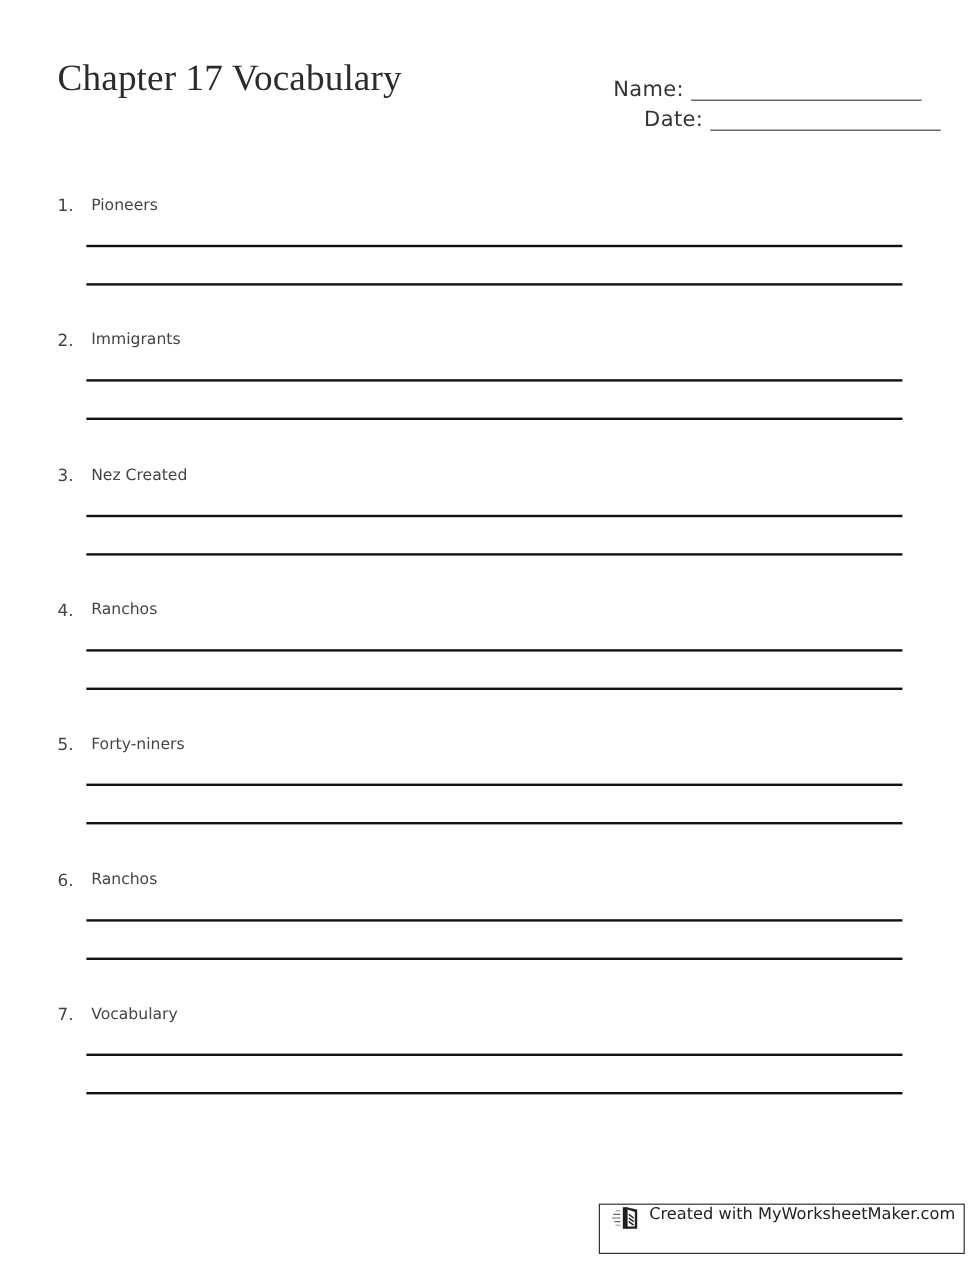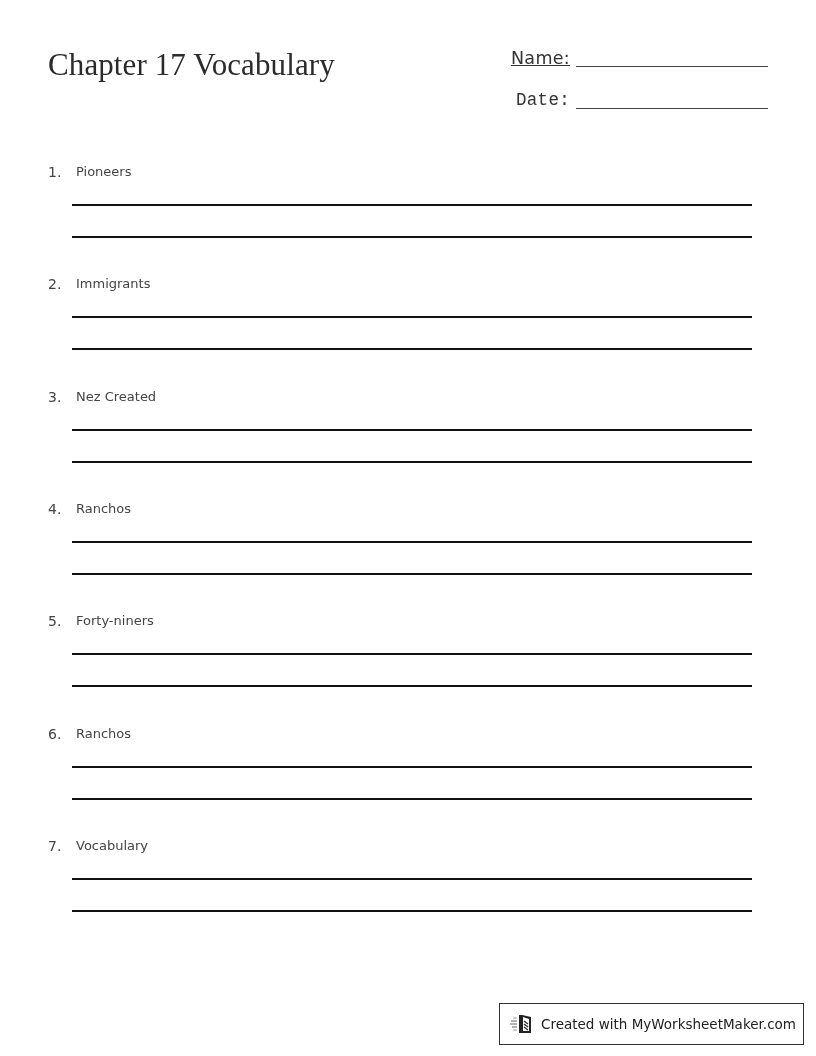--- a/index.html
+++ b/index.html
@@ -3,30 +3,30 @@
 <meta charset="utf-8">
 <style>
   html, body { margin: 0; padding: 0; background: #ffffff; }
   body { width: 816px; height: 1056px; position: relative; overflow: hidden;
          font-family: "DejaVu Sans", "Liberation Sans", sans-serif; color: #333333; }
   .title { position: absolute; left: 48px; top: 47px; font-size: 31px; color: #2b2b2b;
            letter-spacing: 0.1px; font-weight: normal; margin: 0; font-family: Liberation Serif, serif; }
   .field { position: absolute; display: flex; align-items: flex-end; }
   .field-label { font-size: 17.5px; color: #333; text-align: right; width: 70px; margin-right: 6px; letter-spacing: 0.3px; }
   .field-line { width: 192px; height: 0; border-bottom: 1.3px solid #444; margin-bottom: 1px; }
-  .name-field { left: 500px; top: 48px; text-decoration: underline; }
-  .date-field { left: 500px; top: 90px; font-family: Liberation Mono, monospace; }
+  .name-field { left: 500px; top: 65px; }
+  .date-field { left: 516px; top: 90px; }
   .item { position: absolute; left: 48px; width: 704px; }
   .item-num { position: absolute; left: 0; top: 0; font-size: 14px; color: #444; }
   .item-term { position: absolute; left: 28px; top: 0; font-size: 13px; color: #444; }
   .answer-line { position: absolute; left: 24px; width: 680px; height: 2px; background: #111; }
   .line-1 { top: 40px; }
   .line-2 { top: 72px; }
   .footer { position: absolute; left: 499px; top: 1003px; width: 305px; height: 42px;
-            border: 1.3px solid #333; box-sizing: border-box; display: flex; align-items: center; }
+            border: 1.3px solid #333; box-sizing: border-box; display: flex; align-items: flex-start; }
   .footer-icon { width: 24px; height: 22px; margin-left: 10px; margin-right: 7px; }
   .footer-text { font-size: 13.5px; color: #222; white-space: nowrap; }
 </style>
 </head>
 <body>
 
 <h1 class="title">Chapter 17 Vocabulary</h1>
 
 <div class="field name-field">
   <span class="field-label">Name:</span>

